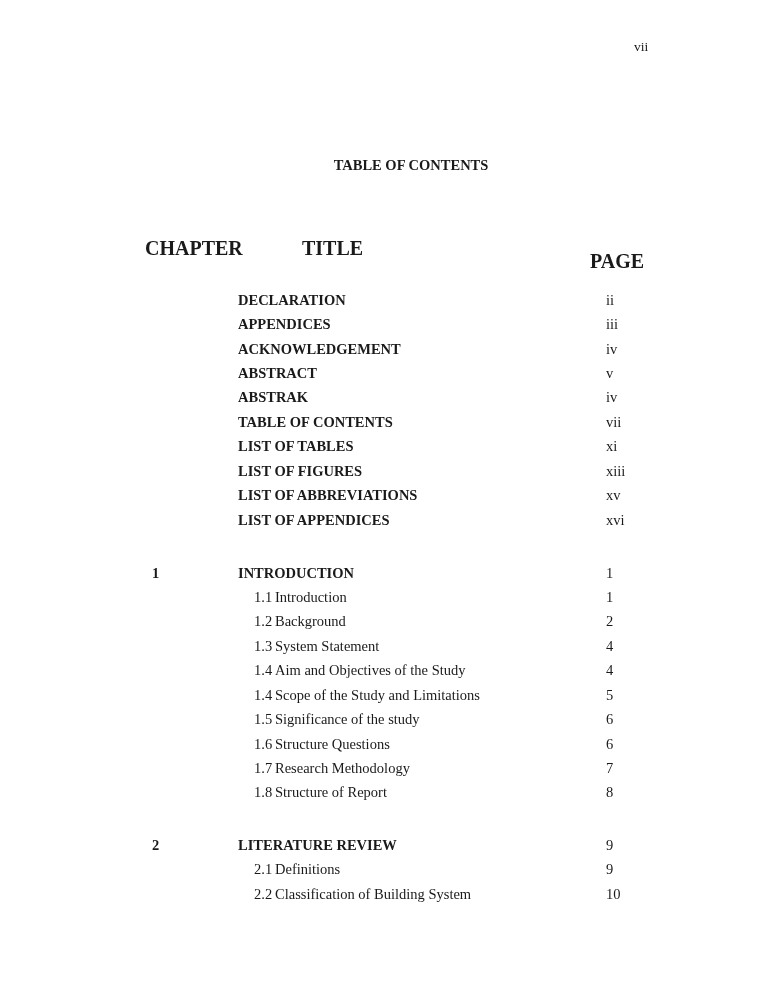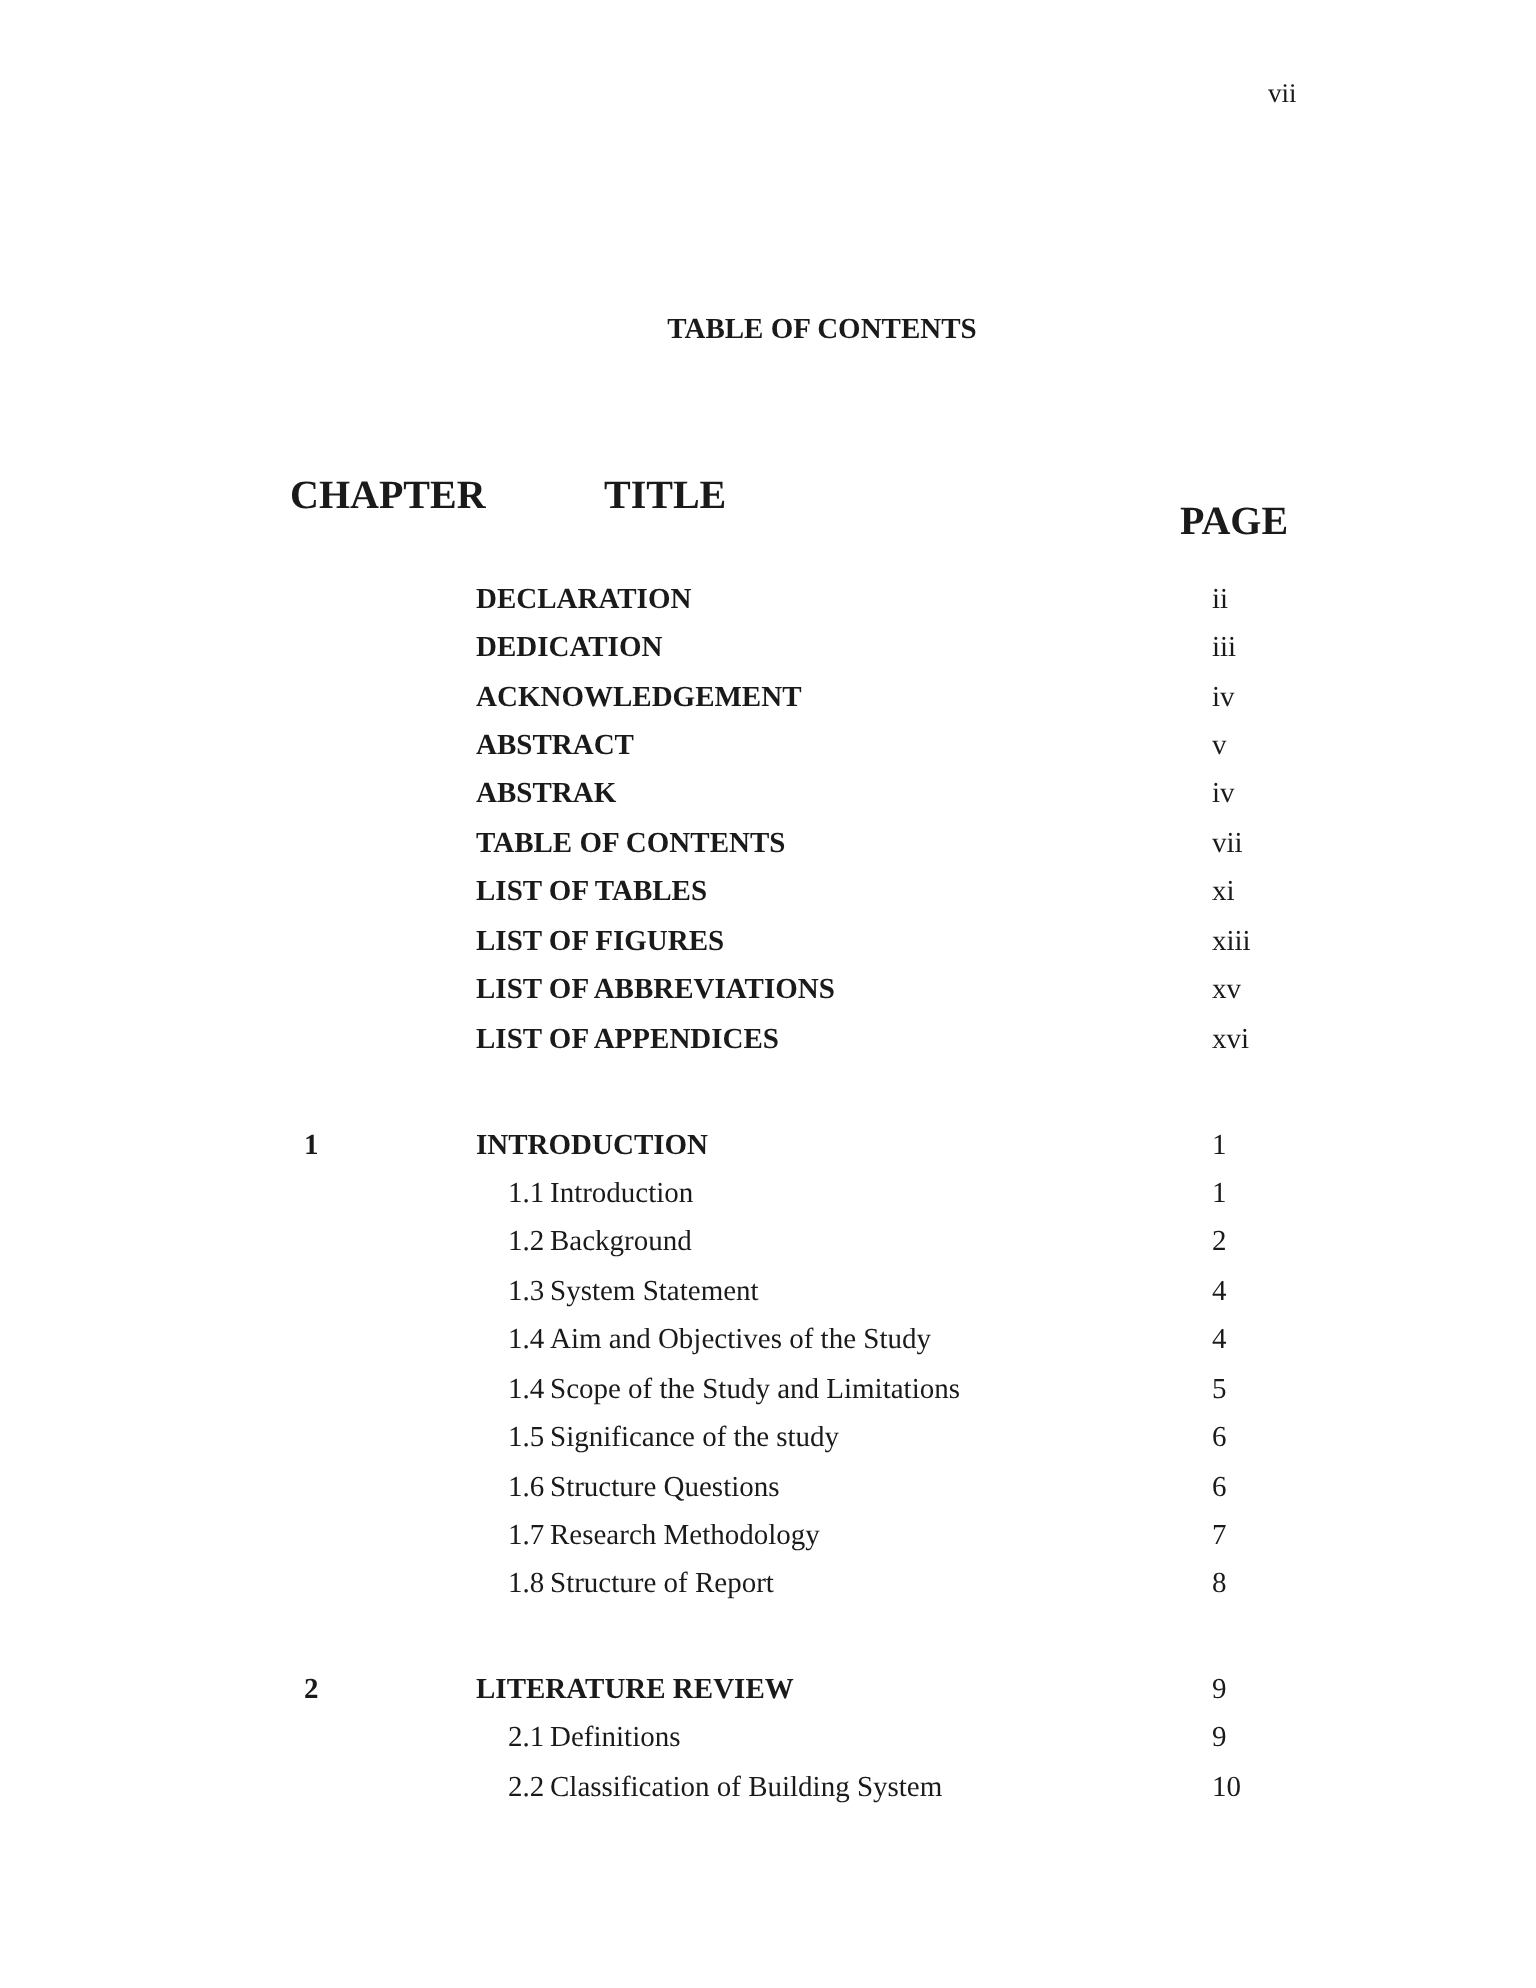--- a/index.html
+++ b/index.html
@@ -42,21 +42,21 @@
 <div class="abs hdr hdr-chapter">CHAPTER</div>
 <div class="abs hdr hdr-title">TITLE</div>
 <div class="abs hdr hdr-page">PAGE</div>
 
 <div>
   <div class="row" style="top:293px">
     <span class="entry bold">DECLARATION</span>
     <span class="pg">ii</span>
   </div>
   <div class="row" style="top:317px">
-    <span class="entry bold">DEDICATION</span>
+    <span class="entry bold">APPENDICES</span>
     <span class="pg">iii</span>
   </div>
   <div class="row" style="top:342px">
     <span class="entry bold">ACKNOWLEDGEMENT</span>
     <span class="pg">iv</span>
   </div>
   <div class="row" style="top:366px">
     <span class="entry bold">ABSTRACT</span>
     <span class="pg">v</span>
   </div>

